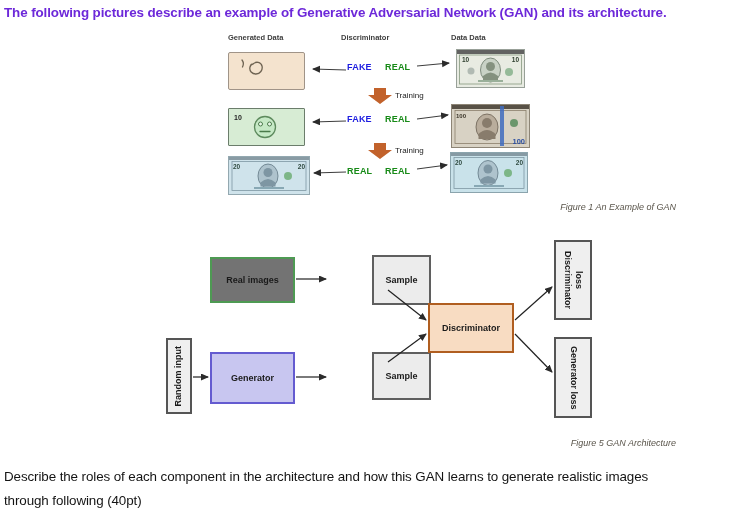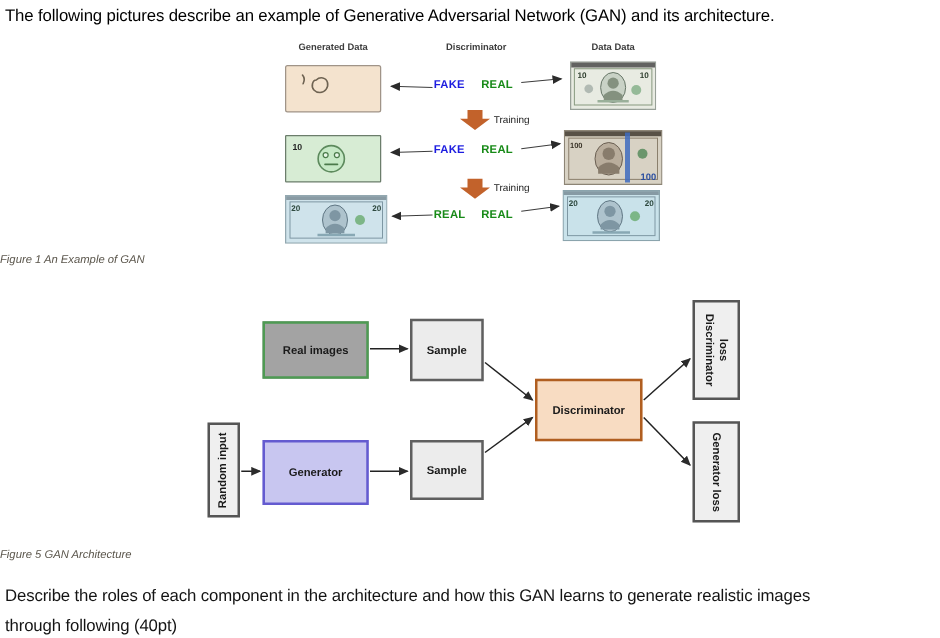--- a/index.html
+++ b/index.html
@@ -1,32 +1,32 @@
 <!DOCTYPE html>
 <html><head>
 <meta charset="utf-8">
 <style>
   html,body{margin:0;padding:0;background:#fff;}
   .canvas{position:relative;width:752px;height:510px;background:#ffffff;overflow:hidden;
           font-family:"Liberation Sans",sans-serif;color:#111;}
   .abs{position:absolute;}
-  .body-text{font-size:13.4px;line-height:20px;color:#000000;letter-spacing:-0.1px;}
+  .body-text{font-size:13.4px;line-height:20px;color:#6d28d9;letter-spacing:-0.1px;font-weight:bold;}
   .question-text{font-size:13.4px;line-height:24px;color:#141414;letter-spacing:-0.1px;}
-  .f1h{font-size:7.5px;font-weight:700;color:#3d3d3d;text-align:center;}
+  .f1h{font-size:7.5px;font-weight:700;color:#3d3d3d;text-align:left;}
   .verdict{font-size:9px;font-weight:700;letter-spacing:.2px;}
   .training-label{font-size:8px;color:#222;}
-  .caption{font-style:italic;font-size:9px;color:#5a554b;text-align:left;width:676px;}
+  .caption{font-style:italic;font-size:9px;color:#5a554b;text-align:right;width:676px;}
   .gen-box{box-sizing:border-box;border:1.5px solid #a09488;background:#f4e3ce;border-radius:2px;}
   .gen-box2{box-sizing:border-box;border:1.5px solid #6b7d6b;background:#d7ecd4;border-radius:1px;}
   .node{box-sizing:border-box;border:2px solid #555;background:#efefef;display:flex;
         align-items:center;justify-content:center;font-size:9px;font-weight:700;color:#1a1a1a;text-align:center;}
-  .node.green{background:#a3a3a3;border-color:#4e9a53;}
+  .node.green{background:#737373;border-color:#4e9a53;}
   .node.purple{background:#c8c6f0;border-color:#645bd0;}
   .node.peach{background:#f8dcc2;border-color:#b05e20;}
-  .node.gray{background:#ececec;border-color:#5f5f5f;}
+  .node.gray{background:#ececec;border-color:#5f5f5f;margin-left:44px;}
   .vcw{writing-mode:vertical-lr;line-height:1.25;}               
   .vccw{writing-mode:vertical-rl;transform:rotate(180deg);line-height:1.25;} 
   svg{display:block;}
   .overlay{pointer-events:none;}
 </style>
 </head>
 <body>
 
 <div class="canvas">
 

